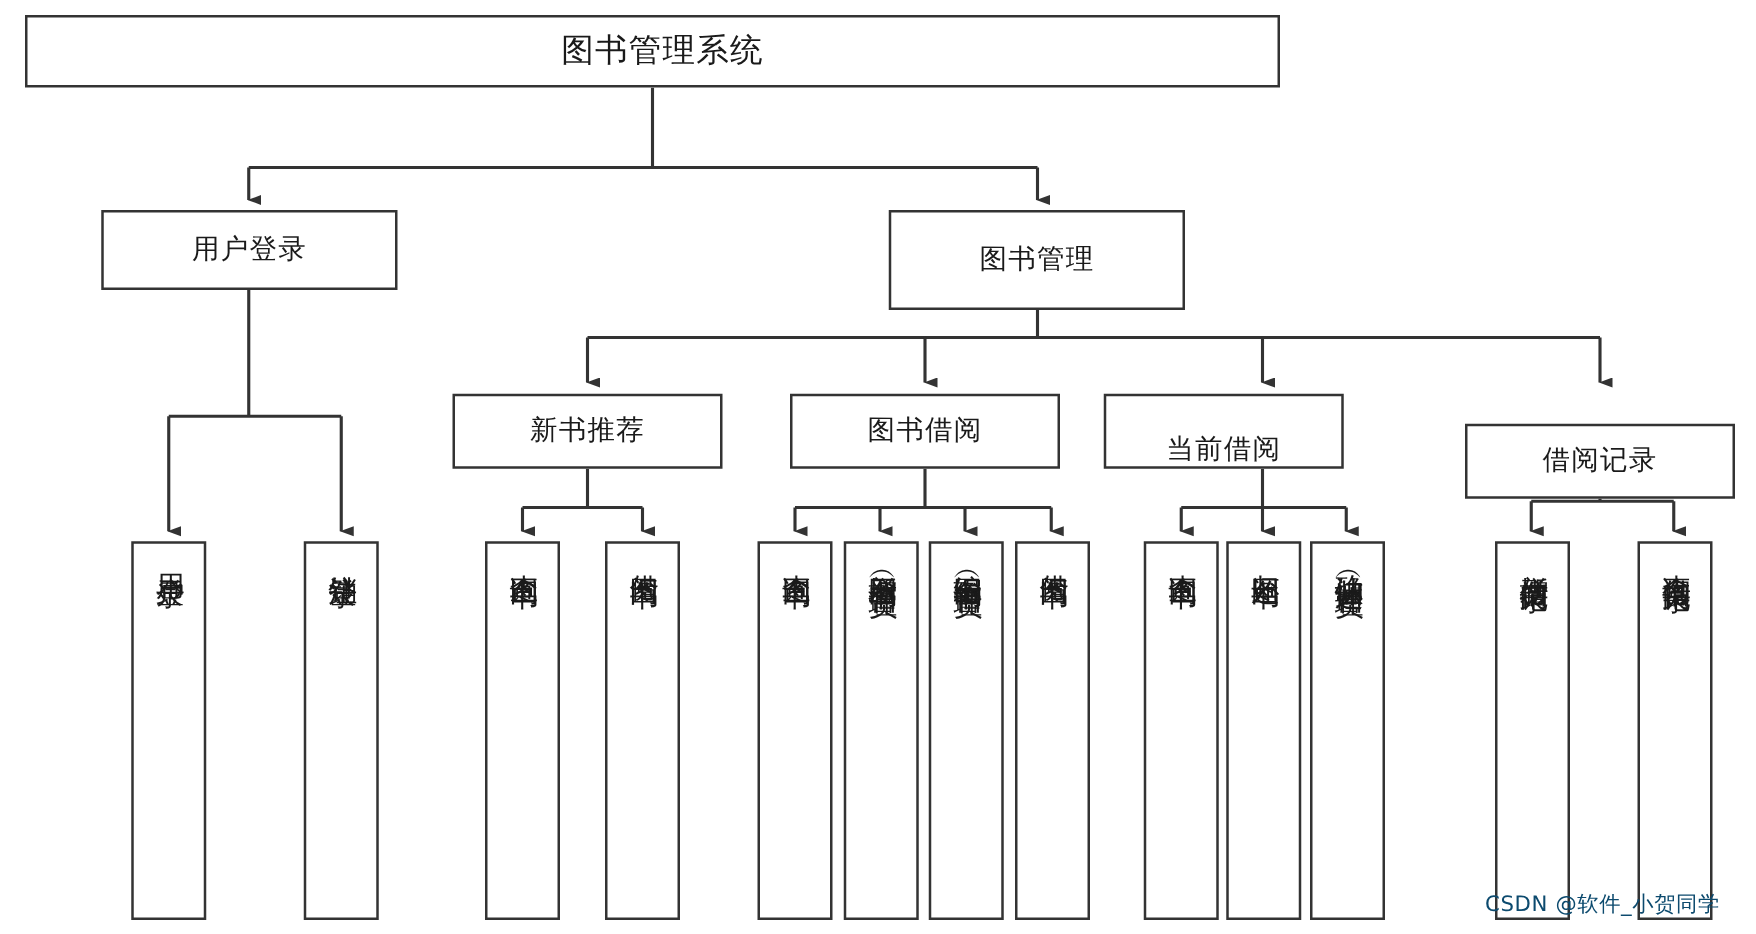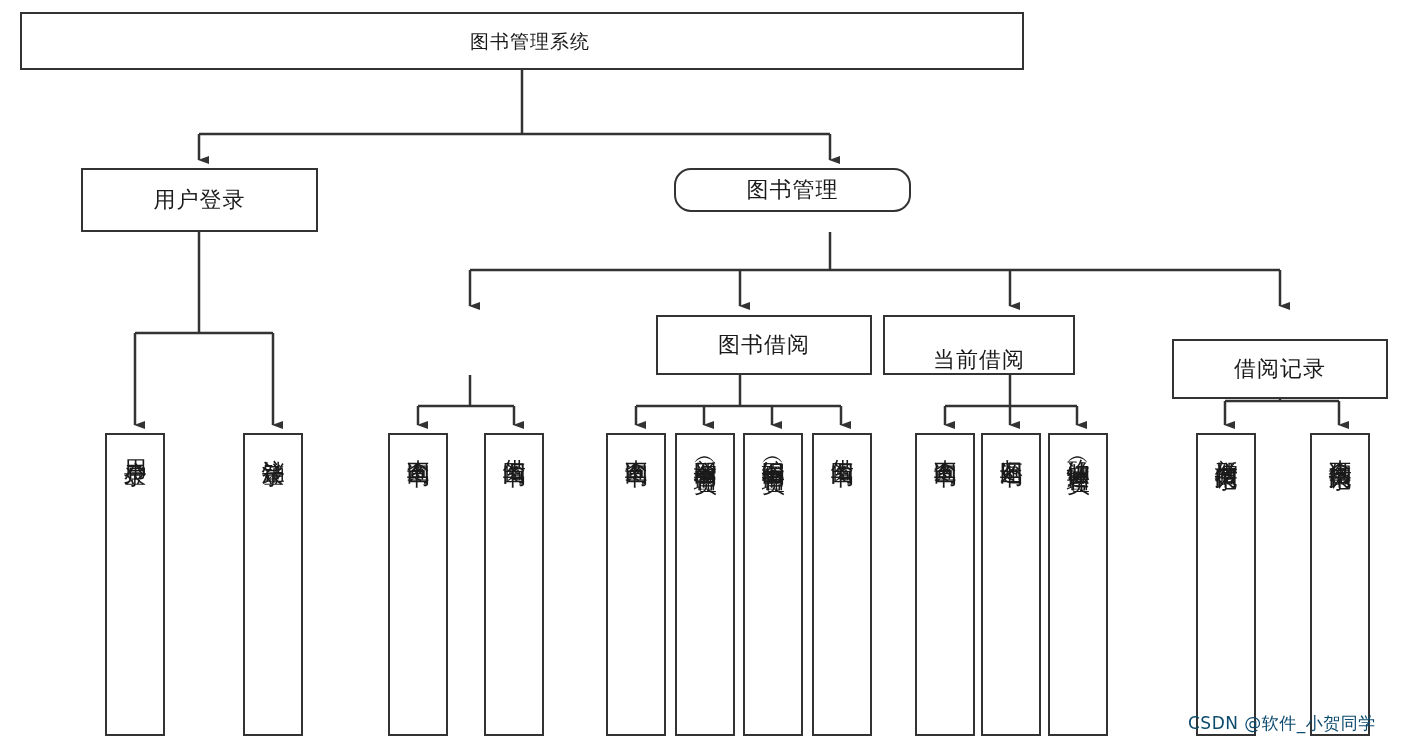--- a/index.html
+++ b/index.html
@@ -42,21 +42,21 @@
     text-align: center;
     line-height: 1.18;
     white-space: nowrap;
   }
   
   .node.h .node-label {
     font-size: 22px;
     letter-spacing: 1px;
   }
   .node.root .node-label {
-    font-size: 19px;
+    font-size: 26px;
     margin-left: 16px;
   }
   
   .node.v {
     align-items: flex-start;
     padding-top: 6px;
   }
   .node.v .node-label {
     writing-mode: vertical-rl;
     text-orientation: upright;
@@ -132,25 +132,28 @@
     </g>
   </svg>
 
   <div class="node h root" style="left:20px; top:12px; width:1004px; height:58px;">
     <span class="node-label">图书管理系统</span>
   </div>
 
   <div class="node h" style="left:81px; top:168px; width:237px; height:64px;">
     <span class="node-label">用户登录</span>
   </div>
-  <div class="node h" style="left:674px; top:168px; width:237px; height:44px;border-radius:17px;">
+  <div class="node h" style="left:711px; top:168px; width:237px; height:80px;">
     <span class="node-label">图书管理</span>
   </div>
 
-  <div class="node h" style="left:632px; top:315px; width:216px; height:60px;margin-left:24px;">
+  <div class="node h" style="left:362px; top:315px; width:216px; height:60px;">
+    <span class="node-label">新书推荐</span>
+  </div>
+  <div class="node h" style="left:632px; top:315px; width:216px; height:60px;">
     <span class="node-label">图书借阅</span>
   </div>
   <div class="node h" style="left:883px; top:315px; width:192px; height:60px;align-items:flex-end;">
     <span class="node-label">当前借阅</span>
   </div>
   <div class="node h" style="left:1172px; top:315px; width:216px; height:60px;margin-top:24px;">
     <span class="node-label">借阅记录</span>
   </div>
 
   <div class="node v" style="left:105px; top:433px; width:60px; height:303px;">

